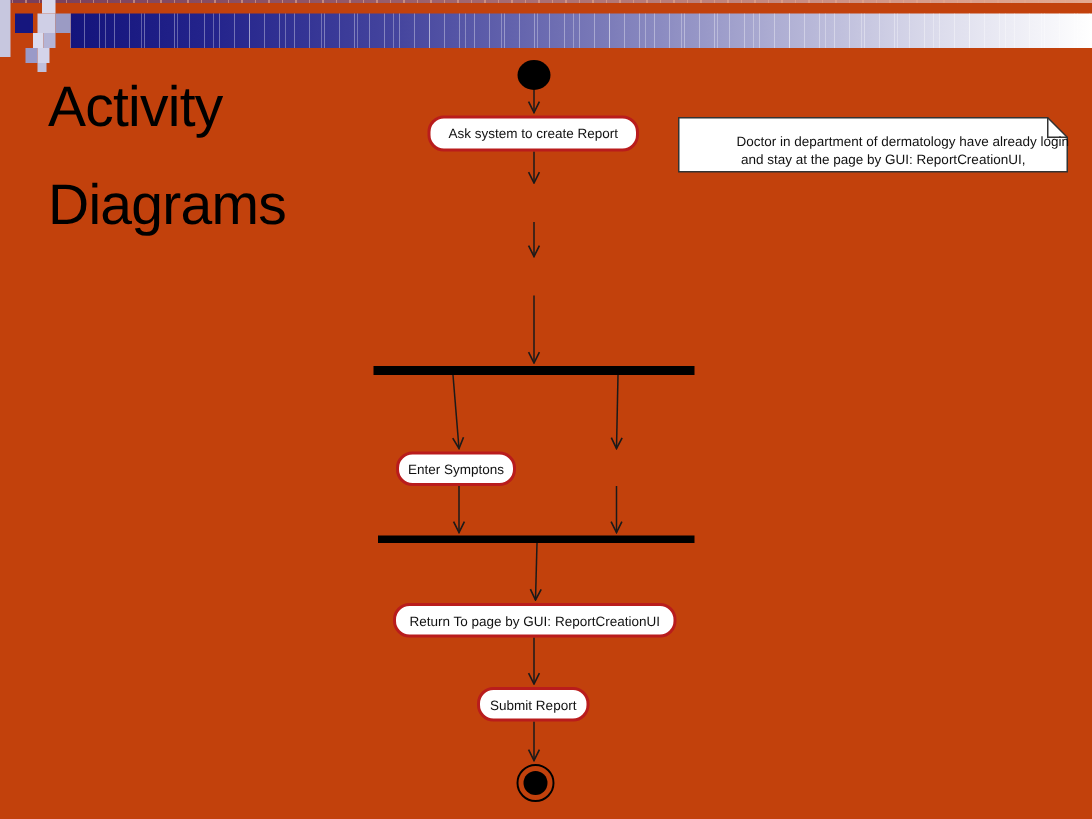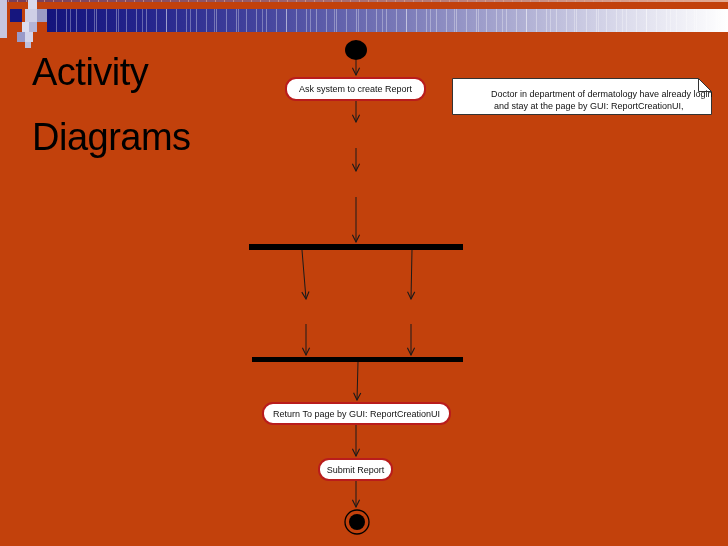--- a/index.html
+++ b/index.html
@@ -105,20 +105,23 @@
 
     <g>
       <circle cx="357" cy="522" r="12" fill="none" stroke="#000" stroke-width="1.3"></circle>
       <circle cx="357" cy="522" r="8" fill="#000"></circle>
     </g>
   </svg>
 
   <div class="activity" style="left:285px;top:77px;width:141px;height:24px">
     <span>Ask system to create Report</span>
   </div>
+  <div class="activity" style="left:264px;top:301px;width:80px;height:23px">
+    <span>Enter Symptons</span>
+  </div>
   <div class="activity" style="left:318px;top:458px;width:75px;height:23px">
     <span>Submit Report</span>
   </div>
   <div class="activity" style="left:262px;top:402px;width:189px;height:23px">
     <span>Return To page by GUI: ReportCreationUI</span>
   </div>
 
   <div class="note-text">
     <div>Doctor in department of dermatology have already login</div>
     <div class="l2">and stay at the page by GUI: ReportCreationUI,</div>

